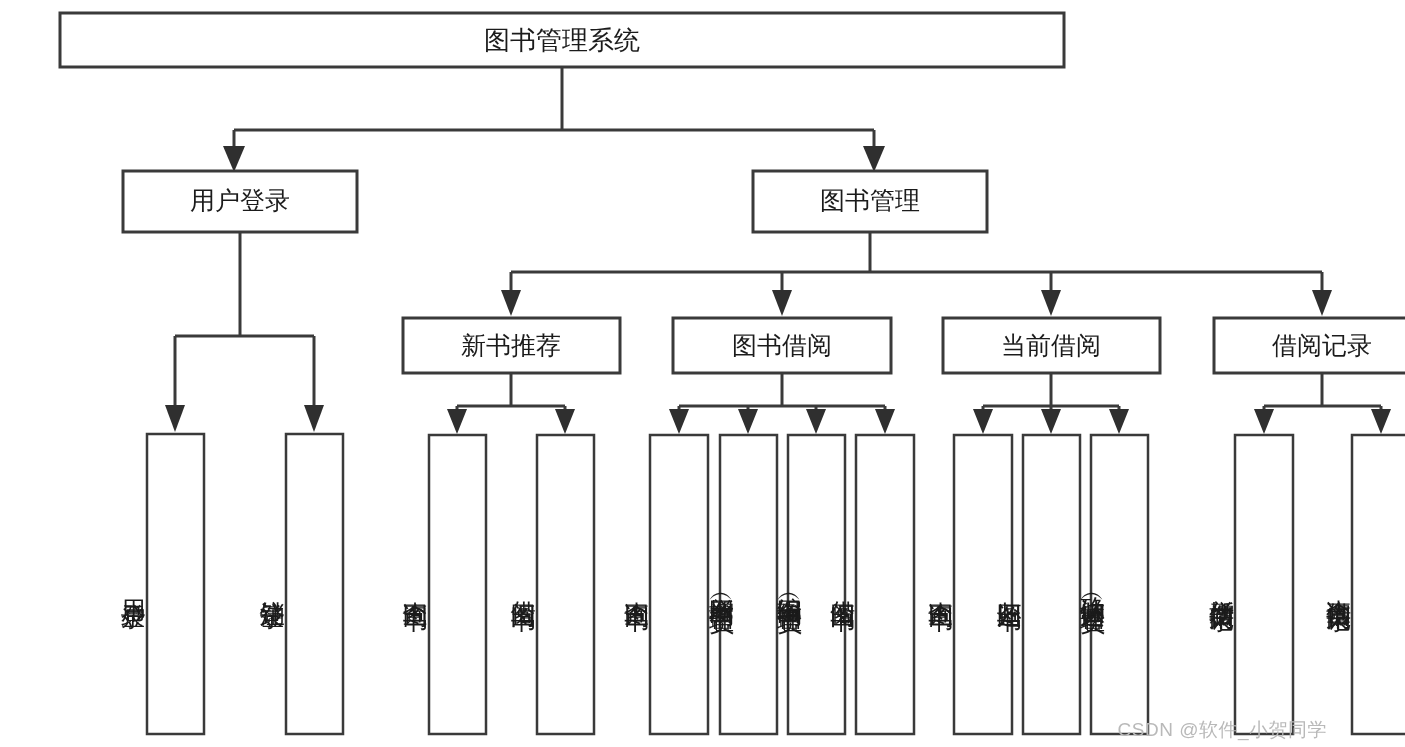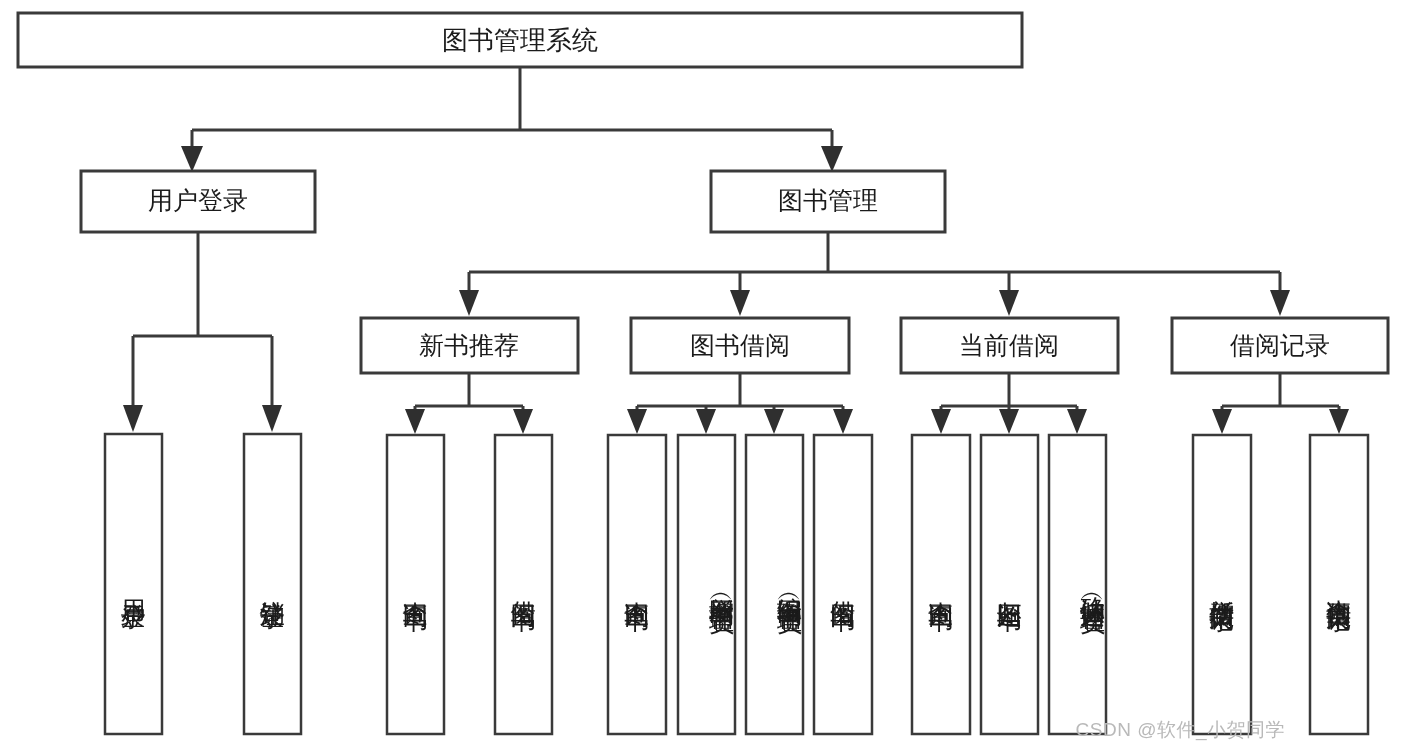--- a/index.html
+++ b/index.html
@@ -11,20 +11,21 @@
     width: 1405px;
     height: 747px;
     font-family: "Liberation Sans", "DejaVu Sans", sans-serif;
     overflow: hidden;
     position: relative;
   }
   #diagram-root {
     position: relative;
     width: 1291px;
     height: 747px;
+    padding-left: 42px;
   }
   svg#flow {
     display: block;
     width: 1405px;
     height: 747px;
   }
   .node-box {
     fill: #ffffff;
     stroke: #3a3a3a;
     stroke-width: 3;

